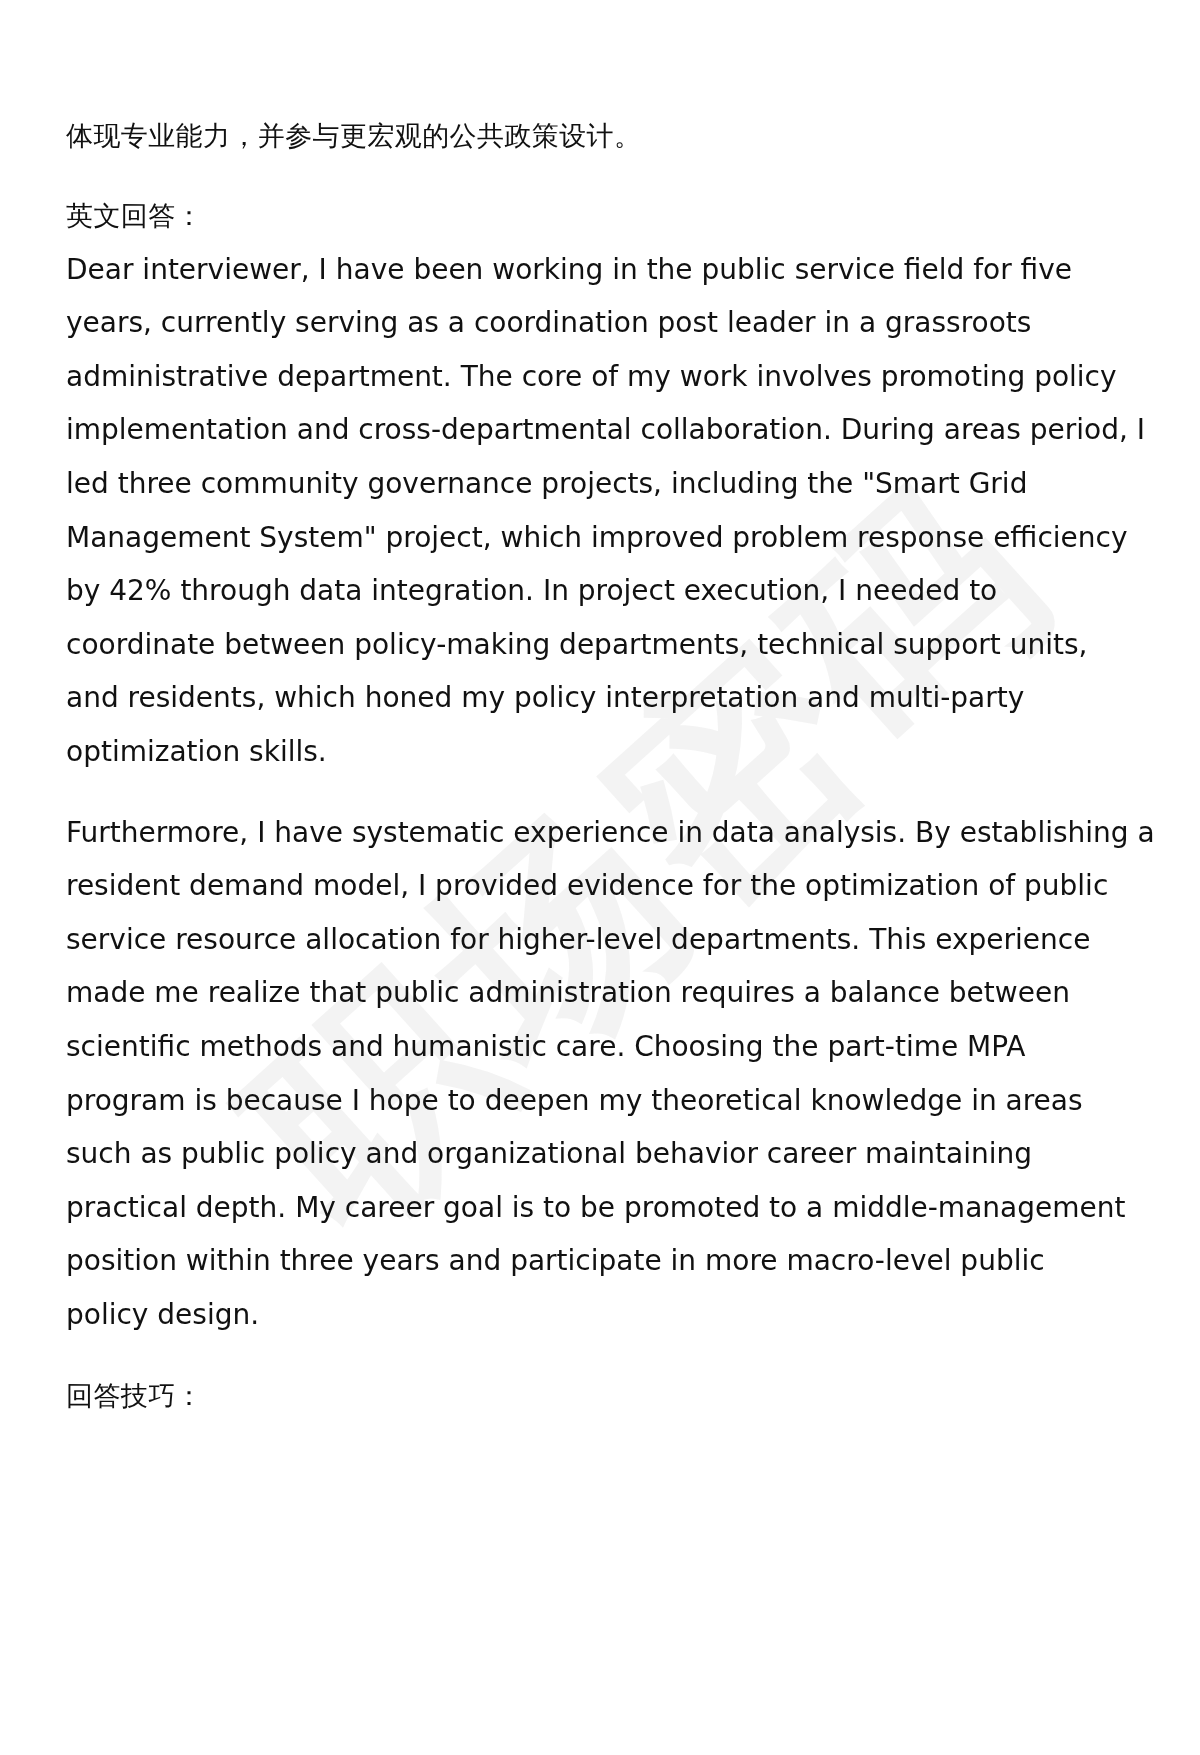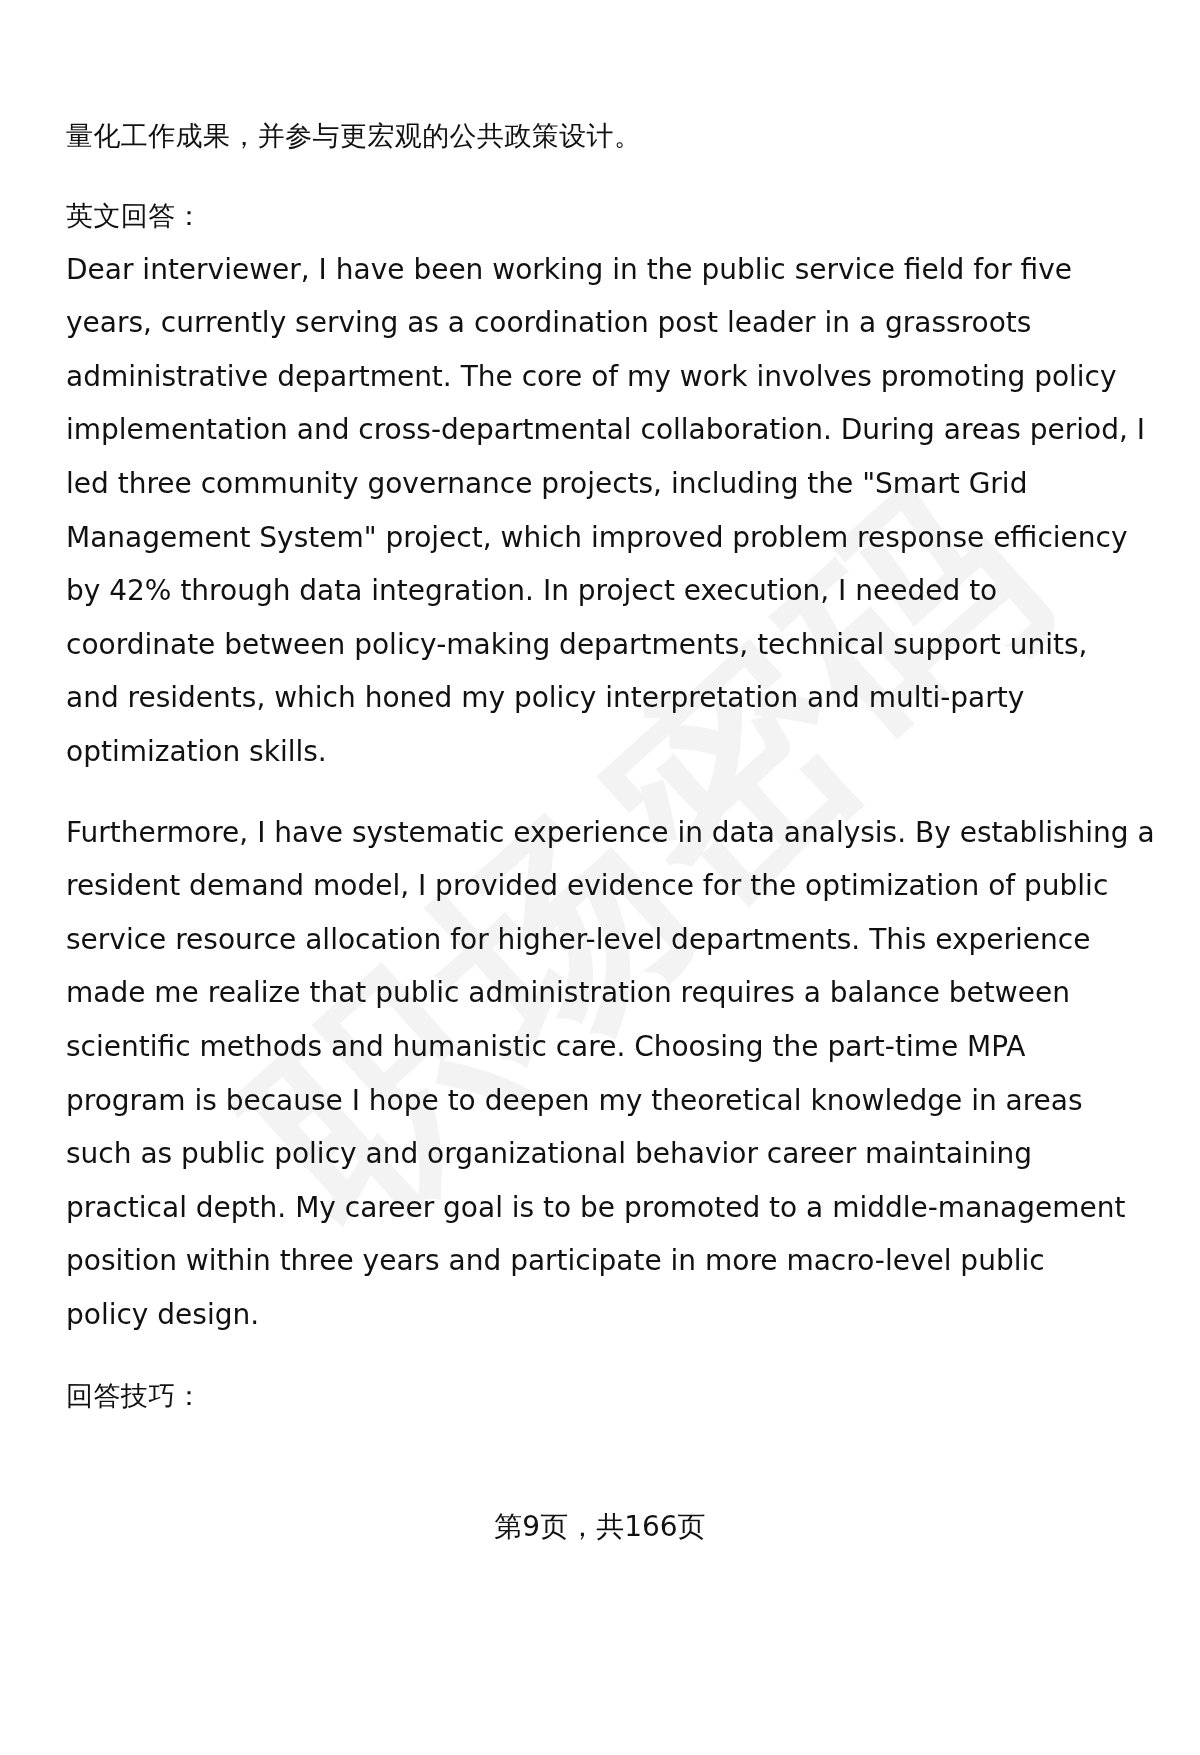--- a/index.html
+++ b/index.html
@@ -12,21 +12,21 @@
   .watermark { position: absolute; left: 170px; top: 700px; font-size: 230px; font-weight: bold; color: rgba(200,200,200,0.22);
                transform: rotate(-42deg); transform-origin: center; white-space: nowrap; letter-spacing: 10px;
                pointer-events: none; font-family: "DejaVu Sans", sans-serif; }
 </style>
 </head>
 <body>
 
 <div class="page">
   <div class="watermark">职场密码</div>
 
-  <div class="line cjk" style="top:118px">量化工作成果，并参与更宏观的公共政策设计。</div>
+  <div class="line cjk" style="top:118px">体现专业能力，并参与更宏观的公共政策设计。</div>
 
   <div class="line cjk" style="top:198px">英文回答：</div>
 
   <div>
     <div class="line" style="top:252px">Dear interviewer, I have been working in the public service field for five</div>
     <div class="line" style="top:305px">years, currently serving as a coordination post leader in a grassroots</div>
     <div class="line" style="top:359px">administrative department. The core of my work involves promoting policy</div>
     <div class="line" style="top:412px">implementation and cross-departmental collaboration. During areas period, I</div>
     <div class="line" style="top:466px">led three community governance projects, including the "Smart Grid</div>
     <div class="line" style="top:520px">Management System" project, which improved problem response efficiency</div>
@@ -44,14 +44,13 @@
     <div class="line" style="top:1029px">scientific methods and humanistic care. Choosing the part-time MPA</div>
     <div class="line" style="top:1083px">program is because I hope to deepen my theoretical knowledge in areas</div>
     <div class="line" style="top:1136px">such as public policy and organizational behavior career maintaining</div>
     <div class="line" style="top:1190px">practical depth. My career goal is to be promoted to a middle-management</div>
     <div class="line" style="top:1243px">position within three years and participate in more macro-level public</div>
     <div class="line" style="top:1297px">policy design.</div>
   </div>
 
   <div class="line cjk" style="top:1378px">回答技巧：</div>
 
-  <div class="footer">第9页，共166页</div>
 </div>
 
 </body></html>

